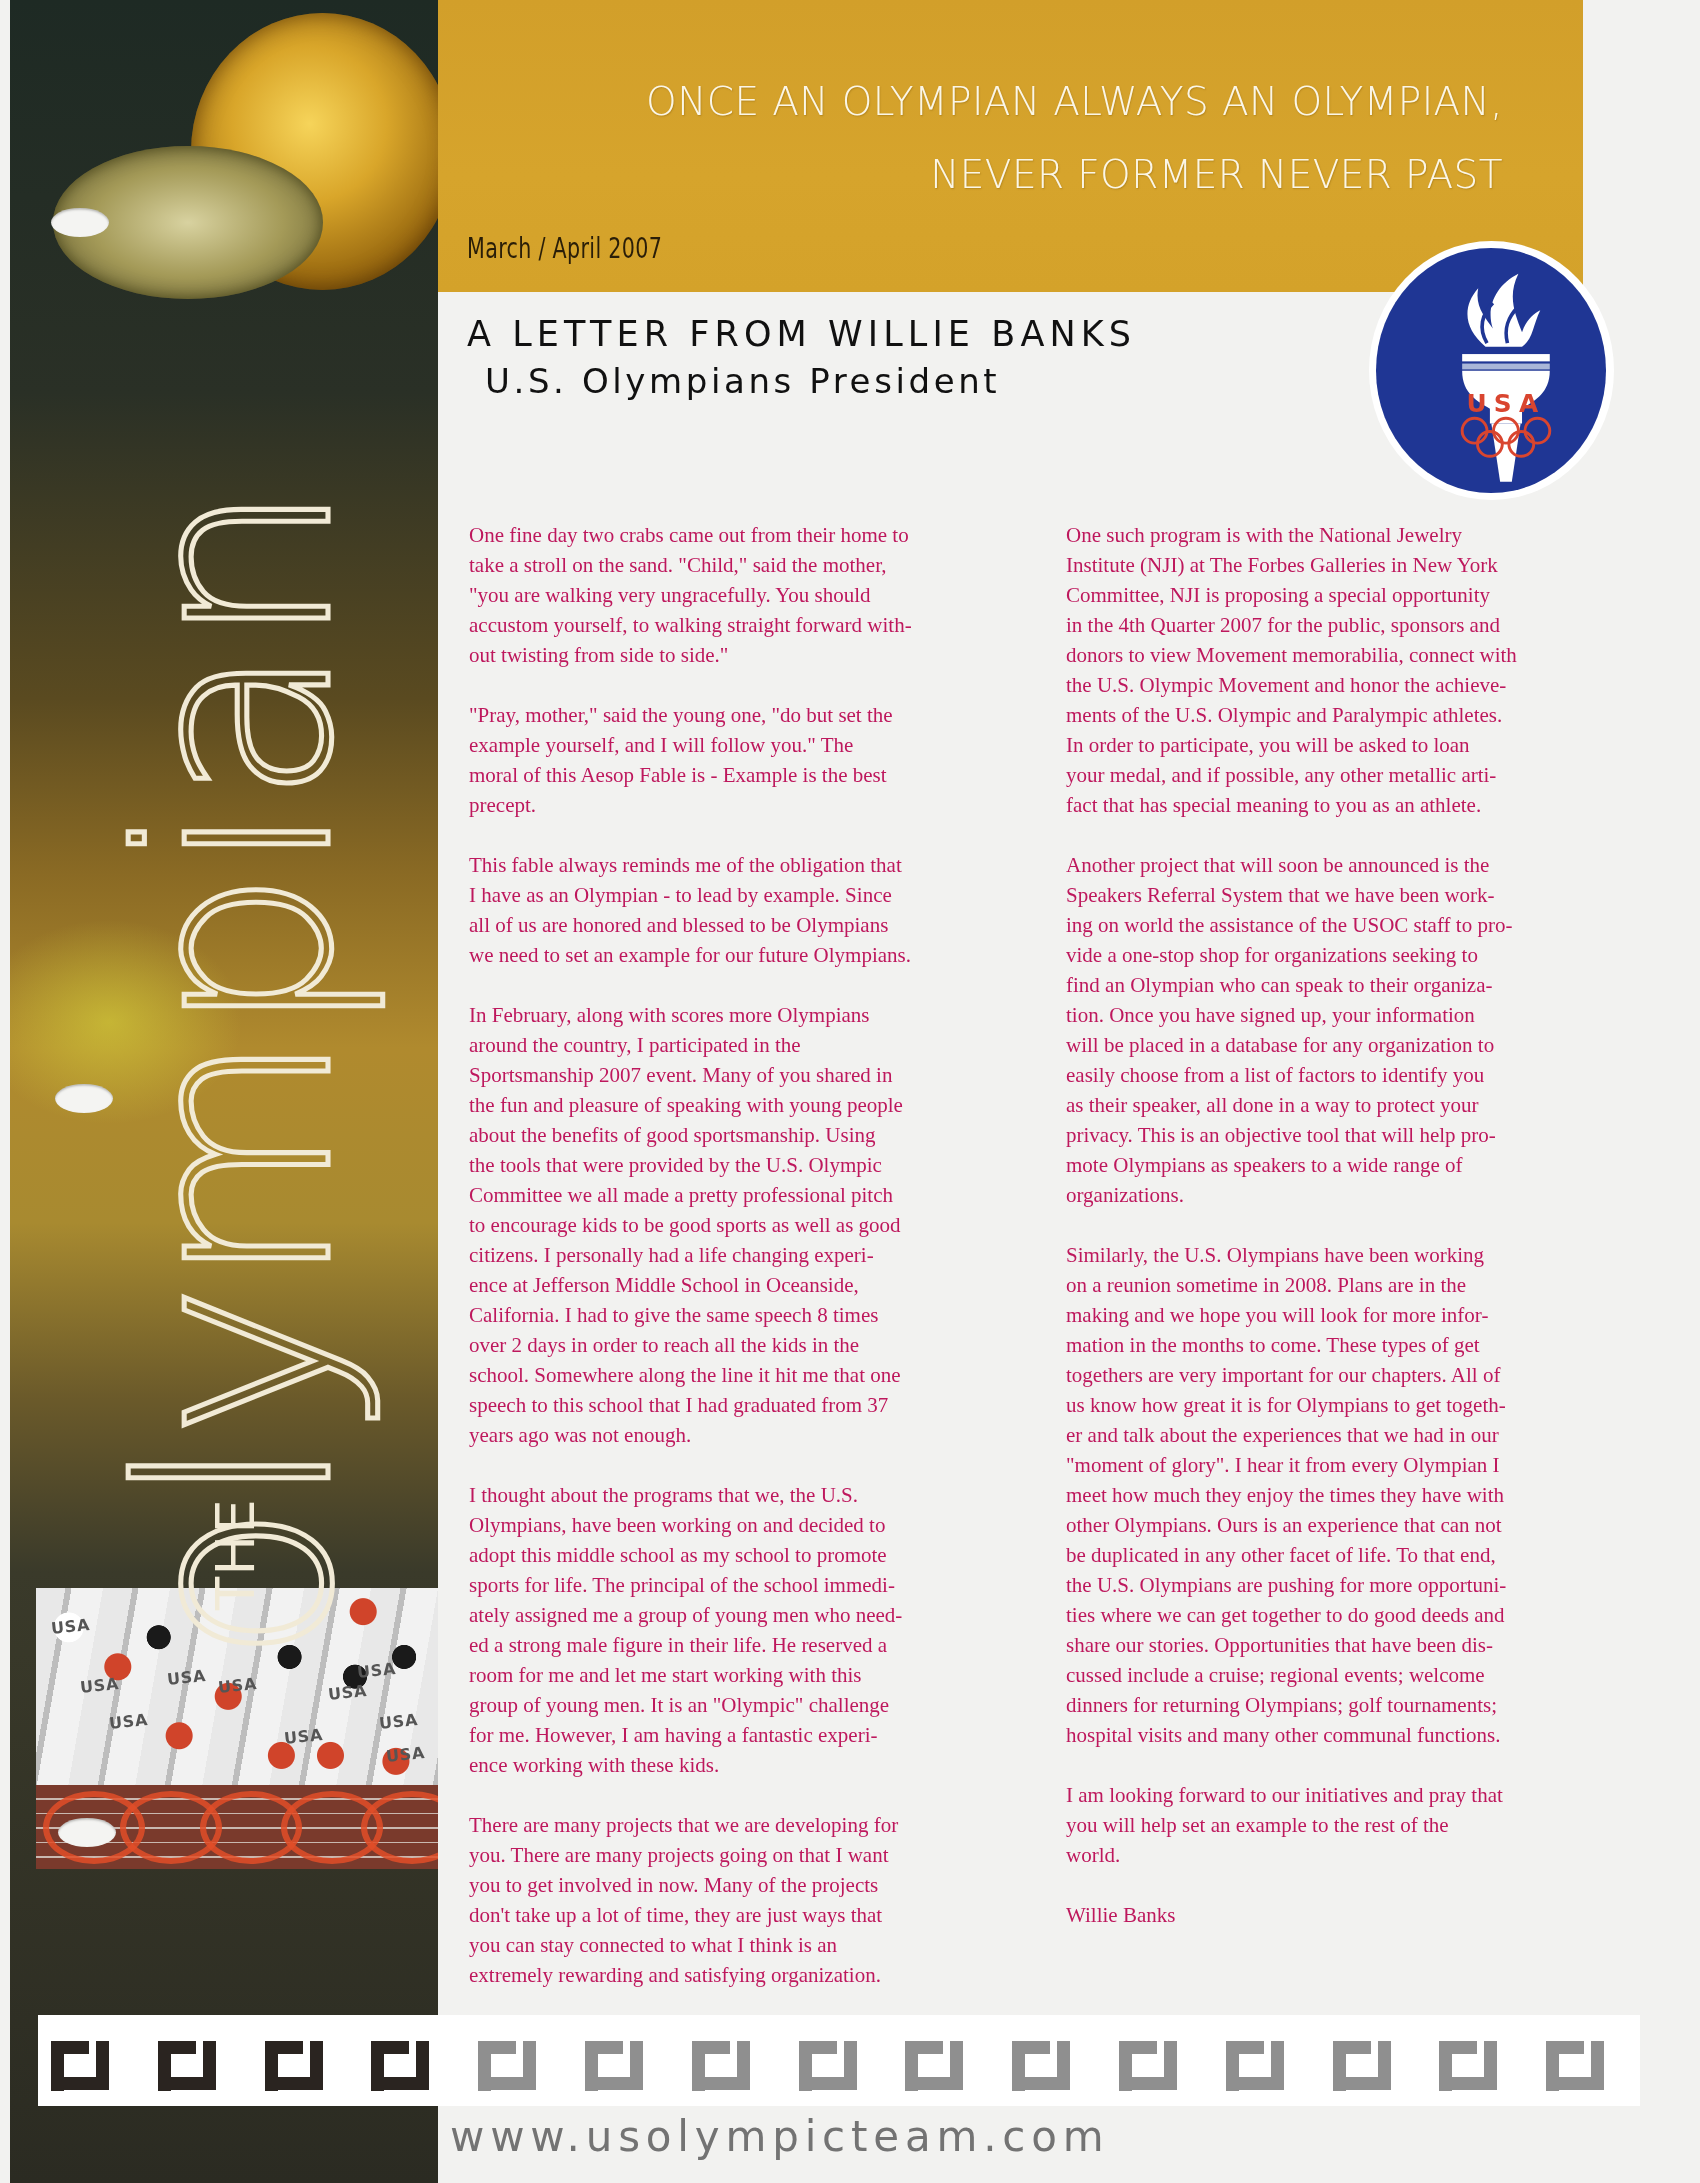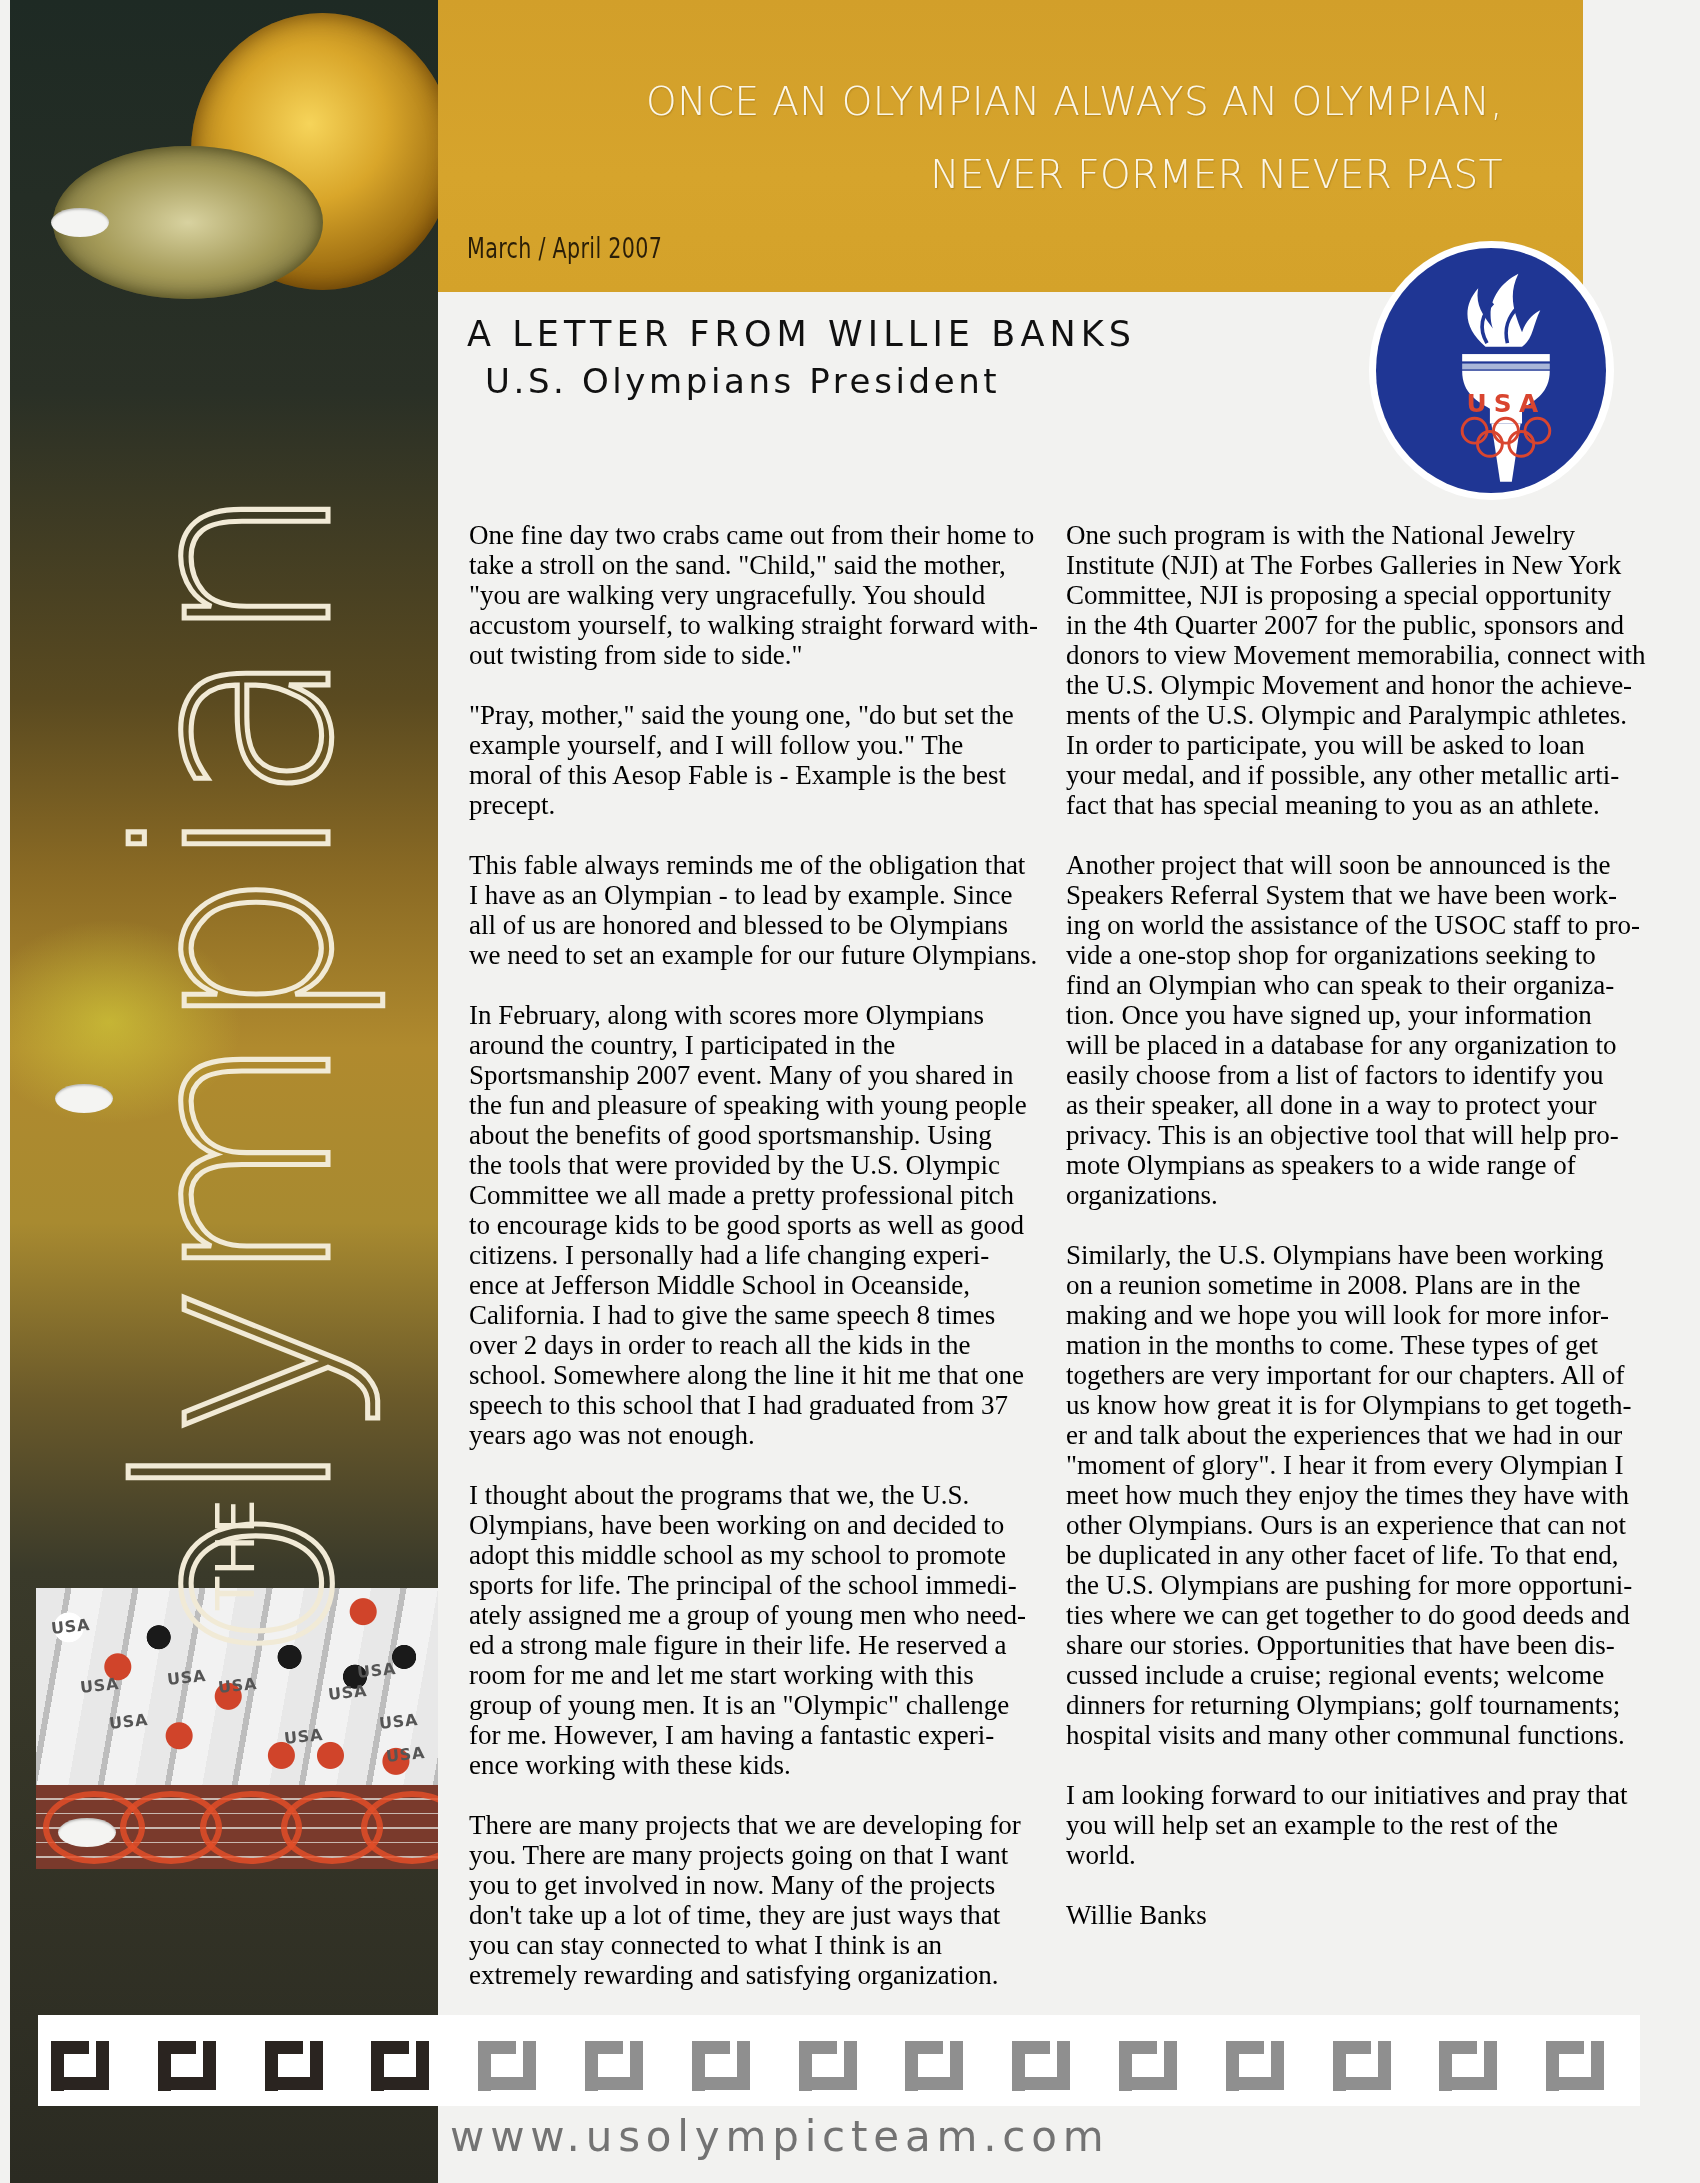--- a/index.html
+++ b/index.html
@@ -115,21 +115,21 @@
   }
   .letter-subtitle {
     position: absolute; left: 469px; top: 361px;
     font-family: "DejaVu Sans", sans-serif; font-size: 34px; letter-spacing: 3.6px;
     color: #111; white-space: nowrap; margin-left: 16px;
   }
 
   
   .col {
     position: absolute; top: 520px; width: 577px;
-    font-size: 27px; line-height: 30px; color: #000000;
+    font-size: 21px; line-height: 30px; color: #be185d;
   }
   .col-left { left: 469px; }
   .col-right { left: 1066px; }
   .line { white-space: nowrap; height: 30px; }
   .para { margin-bottom: 30px; }
   .signature { margin-top: 0; }
 
   
   .greek-band {
     position: absolute; left: 38px; top: 2015px; width: 1602px; height: 91px;

